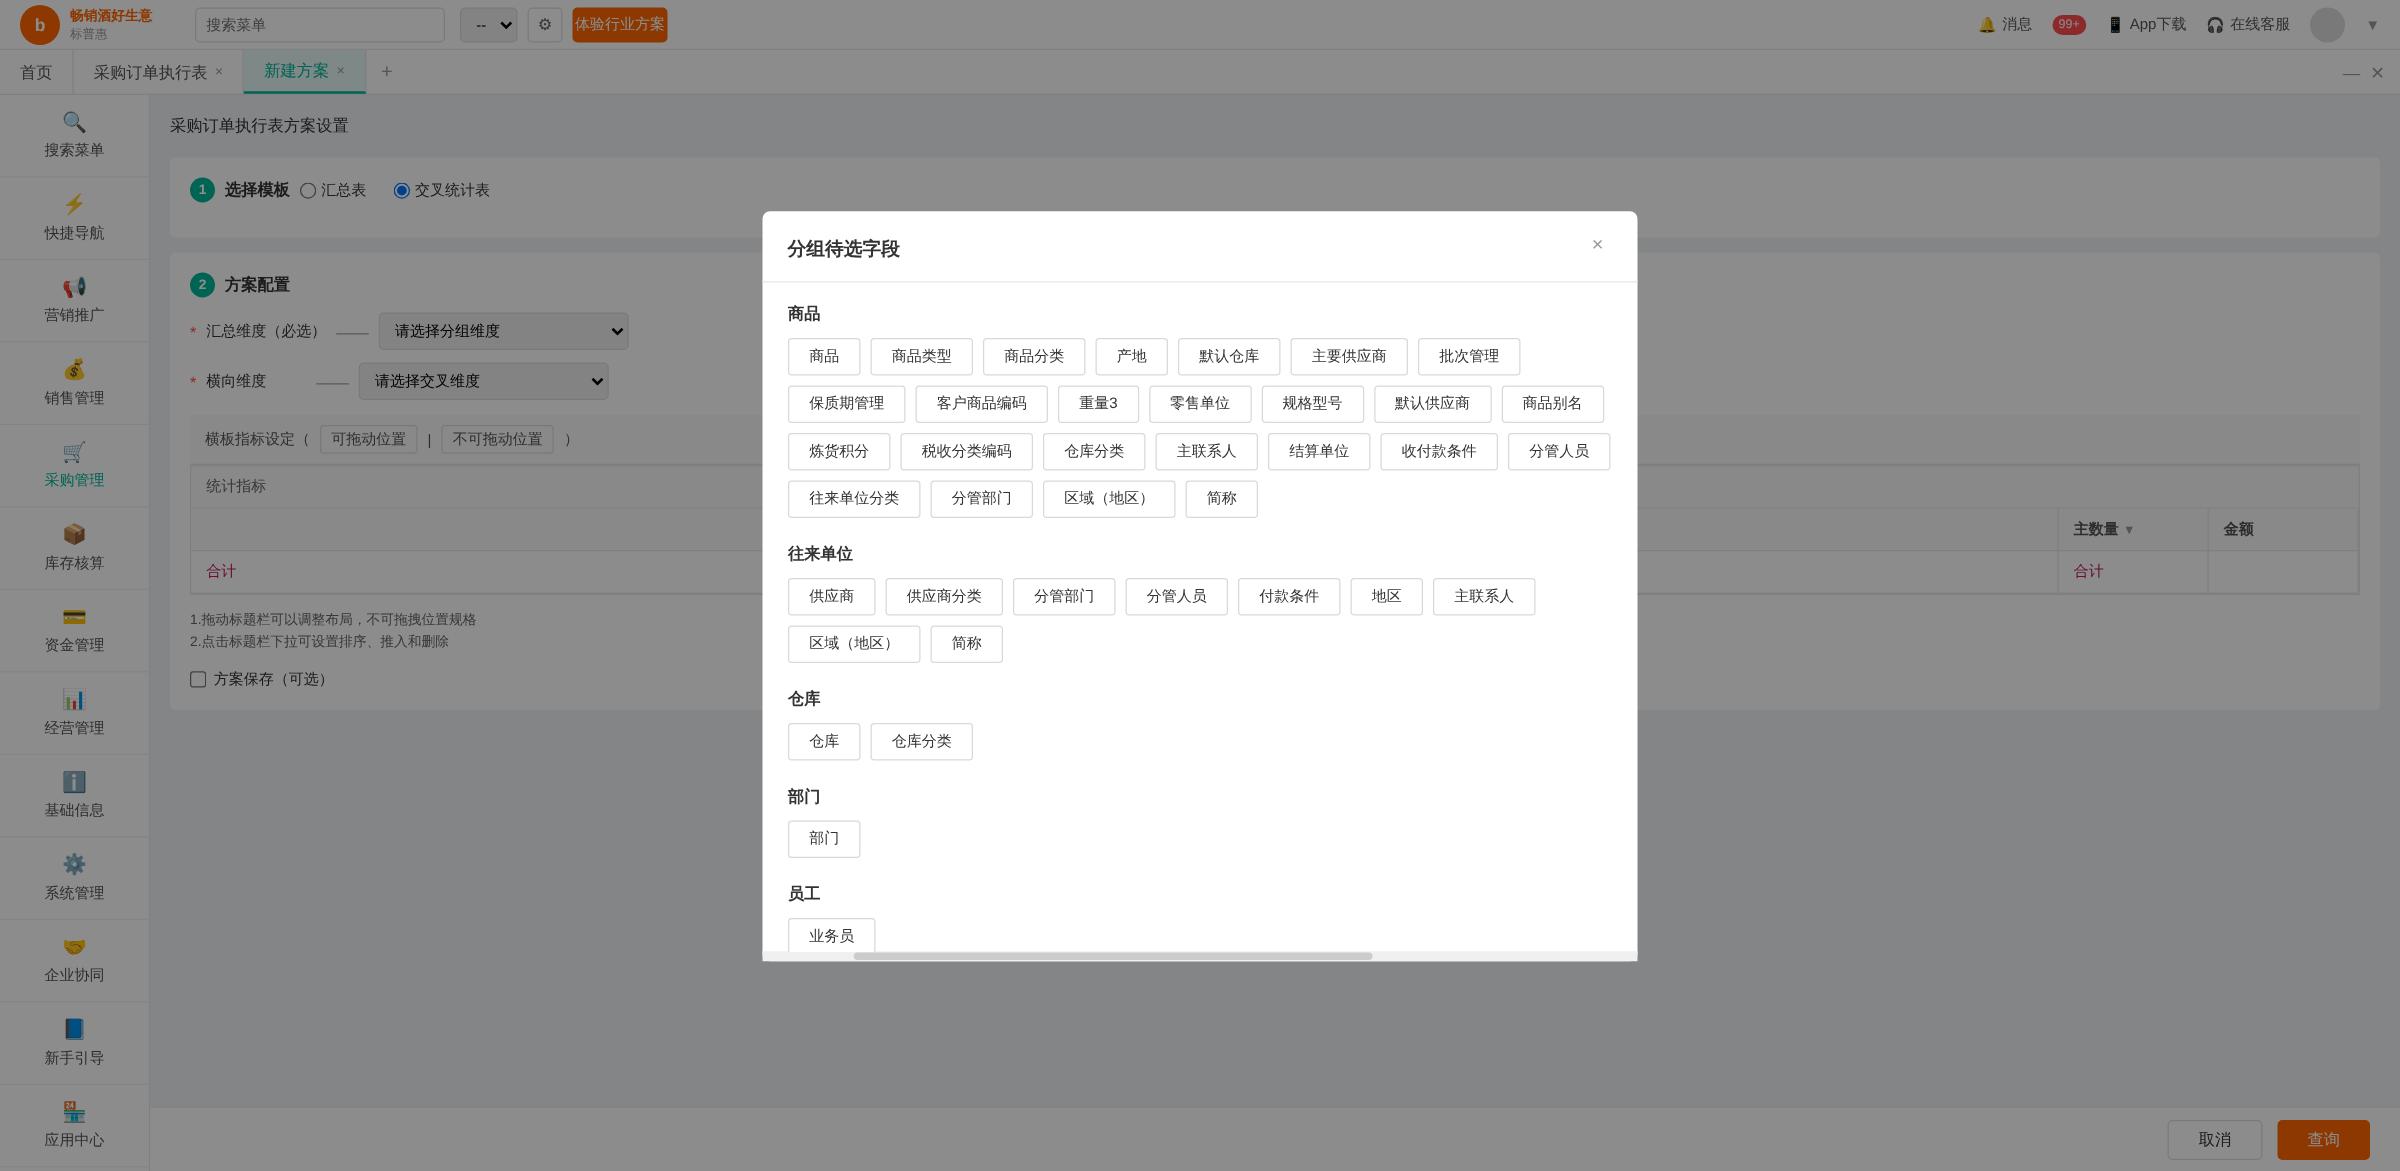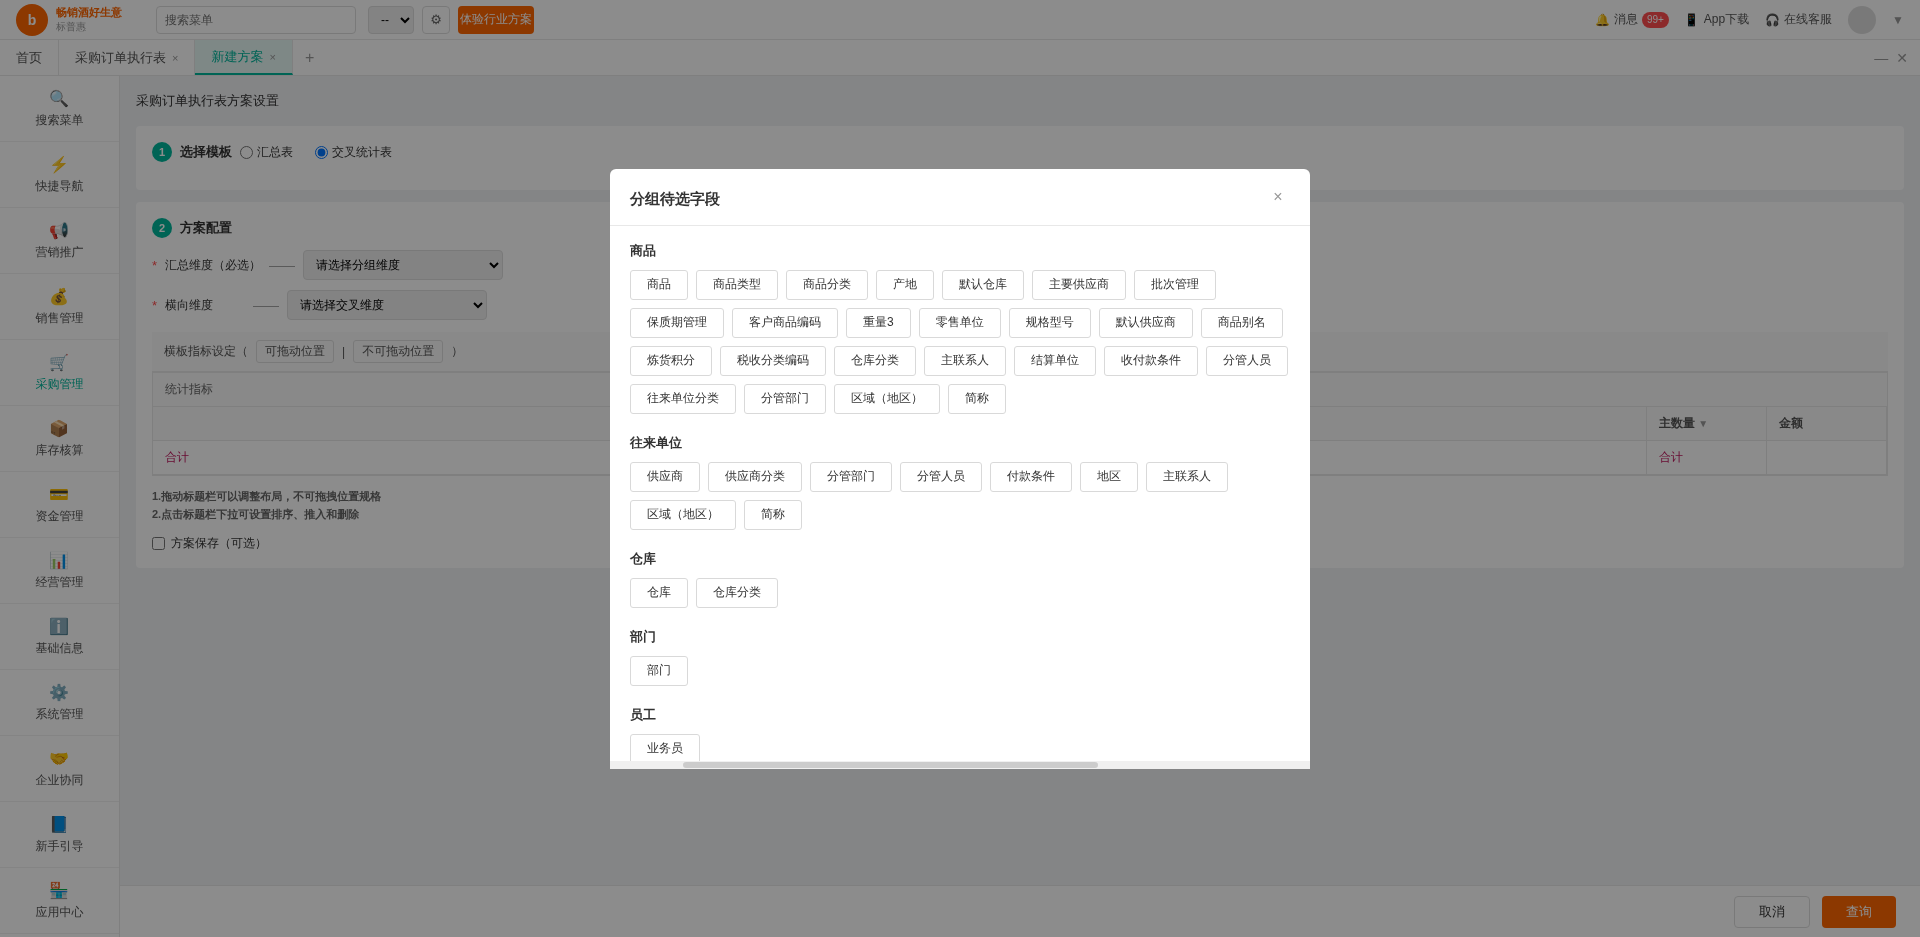--- a/index.html
+++ b/index.html
@@ -79,21 +79,21 @@
       align-items: center;
       gap: 16px;
     }
     .header-right-item {
       display: flex; align-items: center; gap: 4px;
       font-size: 12px; color: #555; cursor: pointer;
     }
     .badge {
       background: #ff4d4f; color: #fff;
       border-radius: 10px; font-size: 10px;
-      padding: 0 5px; height: 16px; line-height: 16px;
+      padding: 0 5px; height: 16px; line-height: 16px; margin-left: 12px;
     }
     .avatar {
       width: 28px; height: 28px; border-radius: 50%;
       background: #ddd;
     }
 
     
     .tab-bar {
       height: 36px;
       background: #fff;
@@ -271,21 +271,20 @@
       font-size: 12px;
       color: #555;
     }
 
     
     .tips-section {
       font-size: 11px;
       color: #666;
       margin-top: 12px;
       line-height: 1.6;
-      font-weight: bold;
     }
 
     
     .save-checkbox {
       display: flex; align-items: center; gap: 6px;
       font-size: 12px; color: #333;
       margin-top: 12px;
     }
 
     

